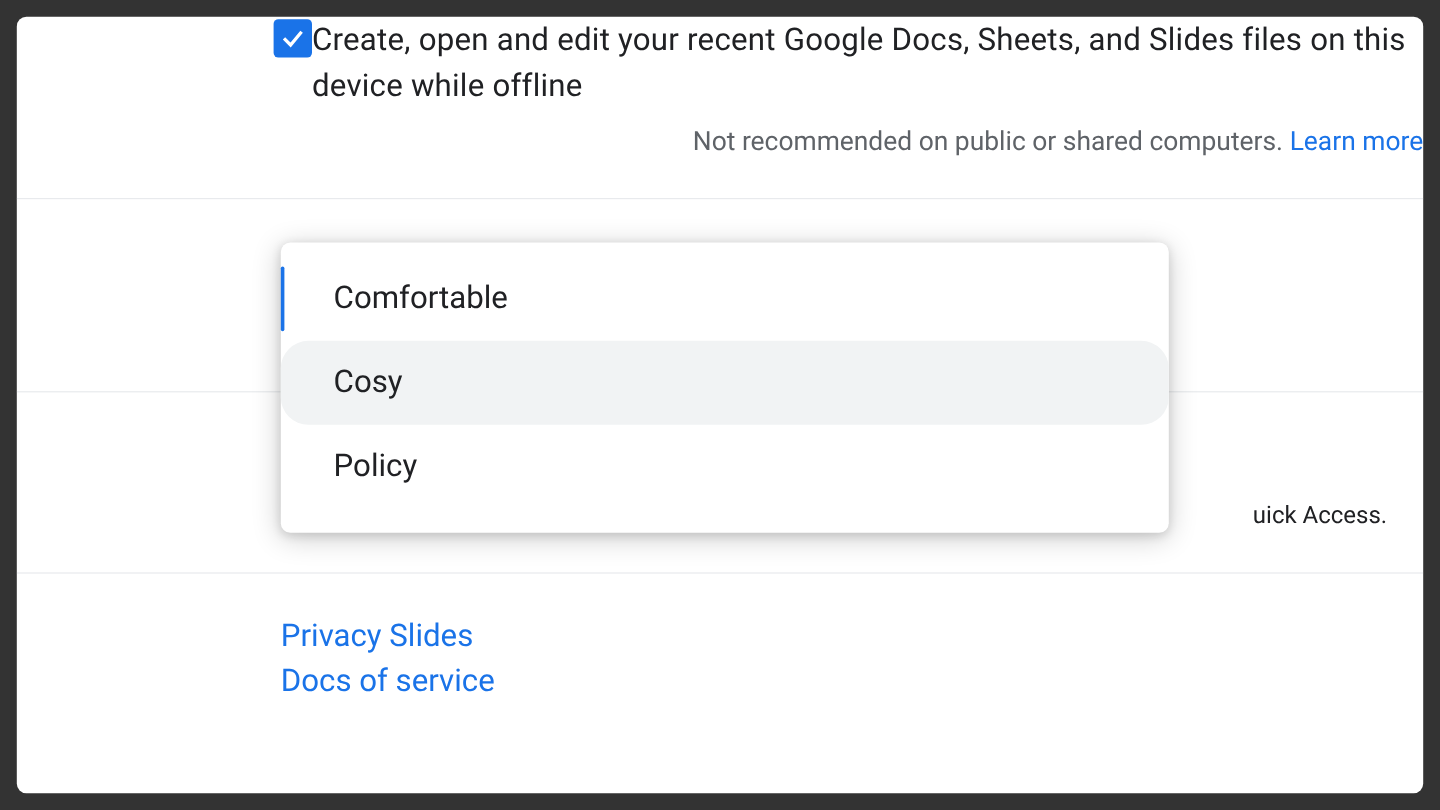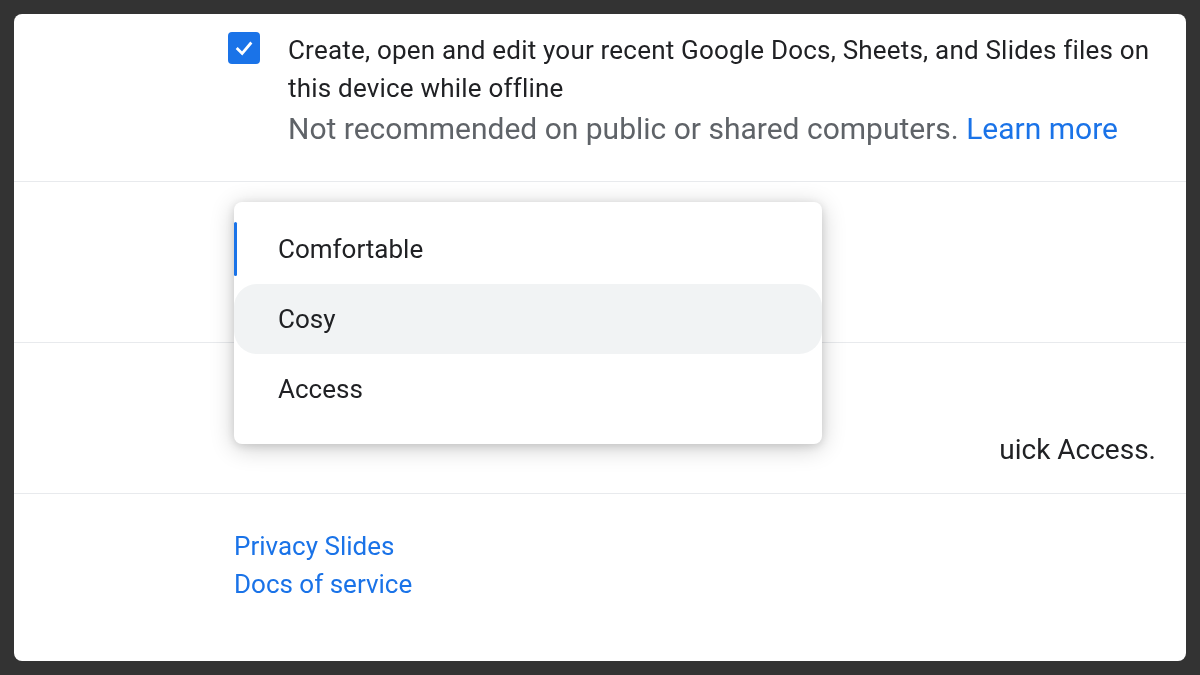--- a/index.html
+++ b/index.html
@@ -24,22 +24,21 @@
       background: #fff;
       border-radius: 8px;
       overflow: hidden;
     }
     .settings-section {
       padding: 0 0 0 0;
     }
     .offline-row {
       display: flex;
       align-items: flex-start;
-      padding: 16px 0 30px 214px;
-      gap: 28px;
+      padding: 0 0 30px 214px;
     }
     .checkbox {
       width: 32px;
       height: 32px;
       background: #1a73e8;
       border-radius: 4px;
       flex-shrink: 0;
       display: flex;
       align-items: center;
       justify-content: center;
@@ -56,24 +55,25 @@
       flex: 1;
     }
     .offline-title {
       font-size: 26px;
       color: #202124;
       line-height: 1.45;
       letter-spacing: 0.2px;
       padding-top: 2px;
     }
     .offline-sub {
-      font-size: 30px;
+      font-size: 22px;
       color: #5f6368;
       line-height: 1.45;
-      margin-top: 0;
+      margin-top: 12px;
+      text-align: right;
     }
     .learn-more {
       color: #1a73e8;
       cursor: pointer;
     }
     .divider {
       height: 1px;
       background: #e8eaed;
       width: 100%;
     }
@@ -83,39 +83,39 @@
     }
     .quick-access-section {
       height: 150px;
       position: relative;
       padding: 0;
     }
     .quick-access-text {
       position: absolute;
       right: 30px;
       top: 90px;
-      font-size: 28px;
+      font-size: 20px;
       color: #202124;
     }
     .footer-links {
       padding: 34px 0 0 220px;
     }
     .footer-link {
       display: block;
       font-size: 26px;
       color: #1a73e8;
       line-height: 1.45;
       cursor: pointer;
       text-decoration: none;
     }
     .dropdown {
       position: absolute;
       top: 188px;
       left: 220px;
-      width: 588px;
+      width: 740px;
       background: #fff;
       border-radius: 8px;
       box-shadow: 0 4px 24px rgba(0,0,0,0.20), 0 2px 8px rgba(0,0,0,0.12);
       padding: 12px 0 20px 0;
       z-index: 10;
     }
     .dropdown-item {
       padding: 20px 44px;
       font-size: 26px;
       color: #202124;
@@ -171,16 +171,16 @@
   <div class="divider"></div>
 
   <div class="footer-links">
     <a class="footer-link">Privacy Slides</a>
     <a class="footer-link">Docs of service</a>
   </div>
 
   <div class="dropdown">
     <div class="dropdown-item selected-marker">Comfortable</div>
     <div class="dropdown-item hovered">Cosy</div>
-    <div class="dropdown-item">Access</div>
+    <div class="dropdown-item">Policy</div>
   </div>
 
 </div>
 
 </body></html>

